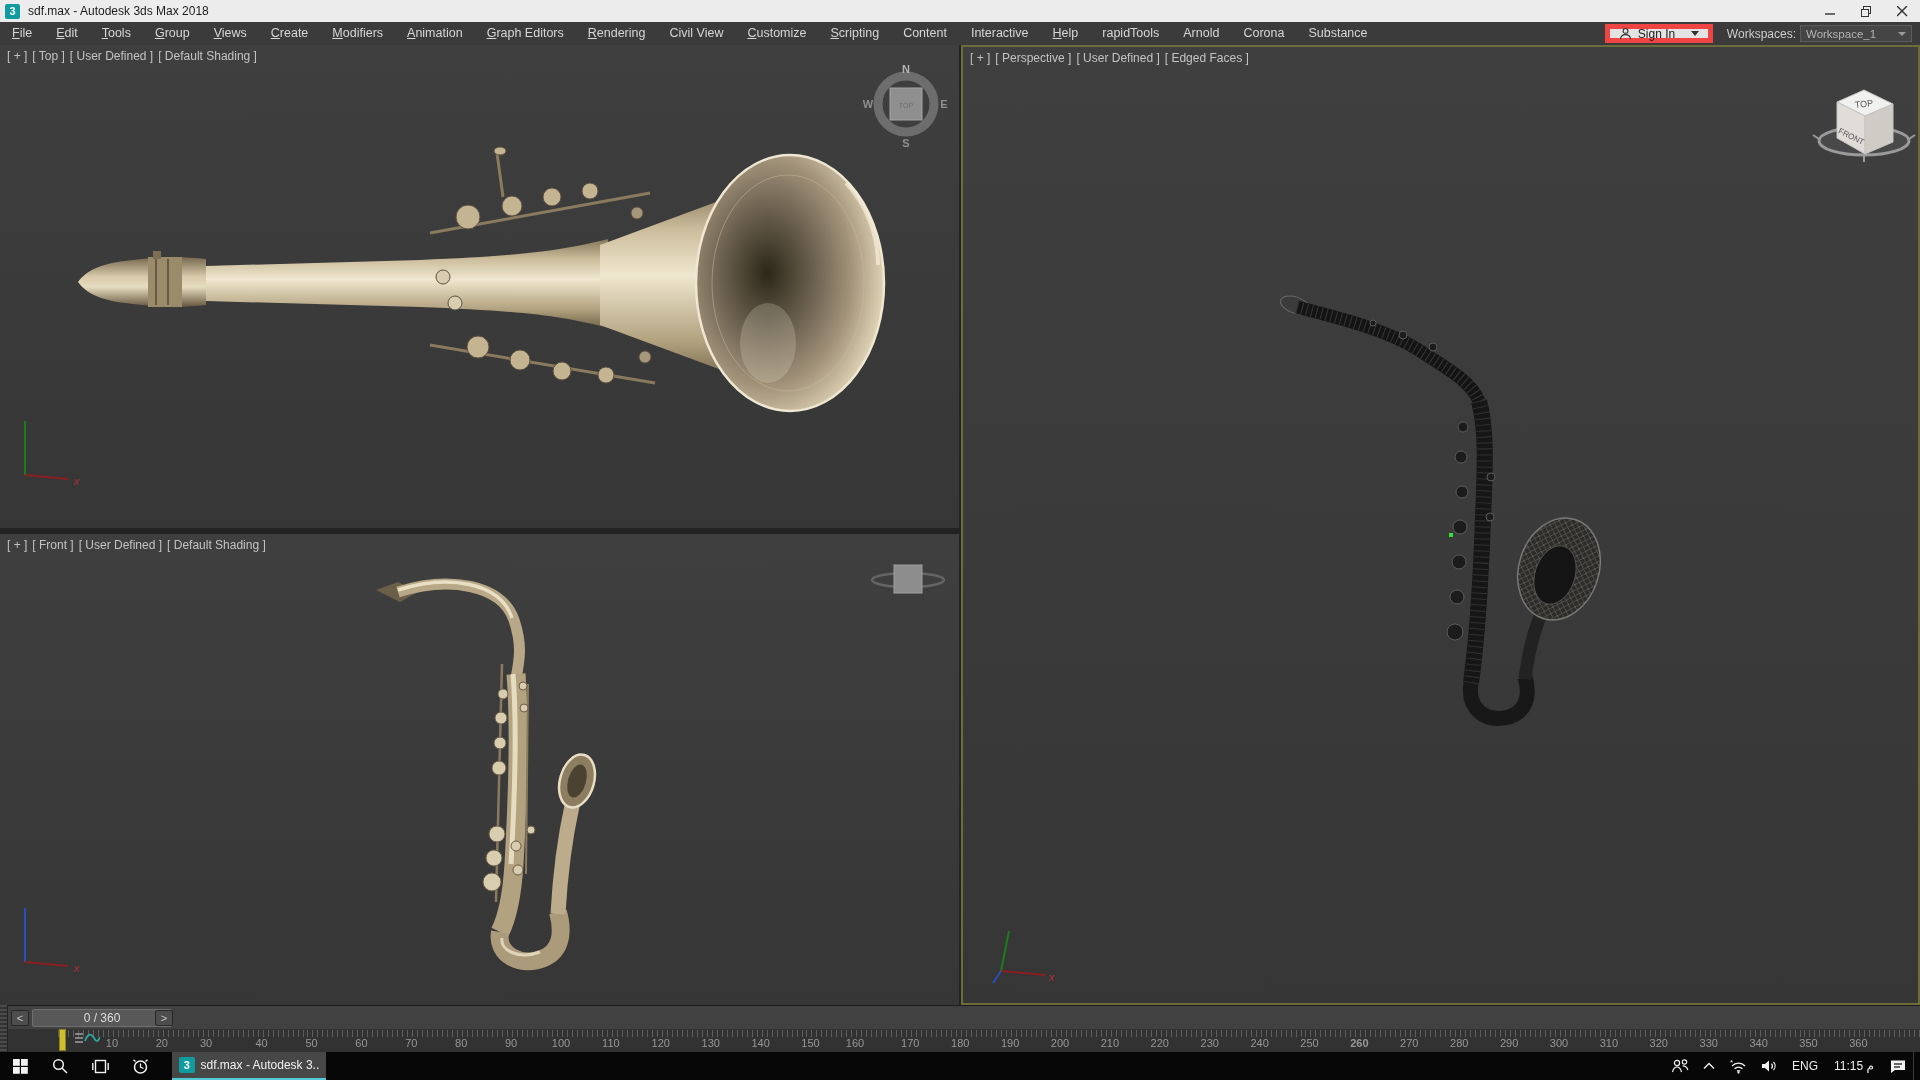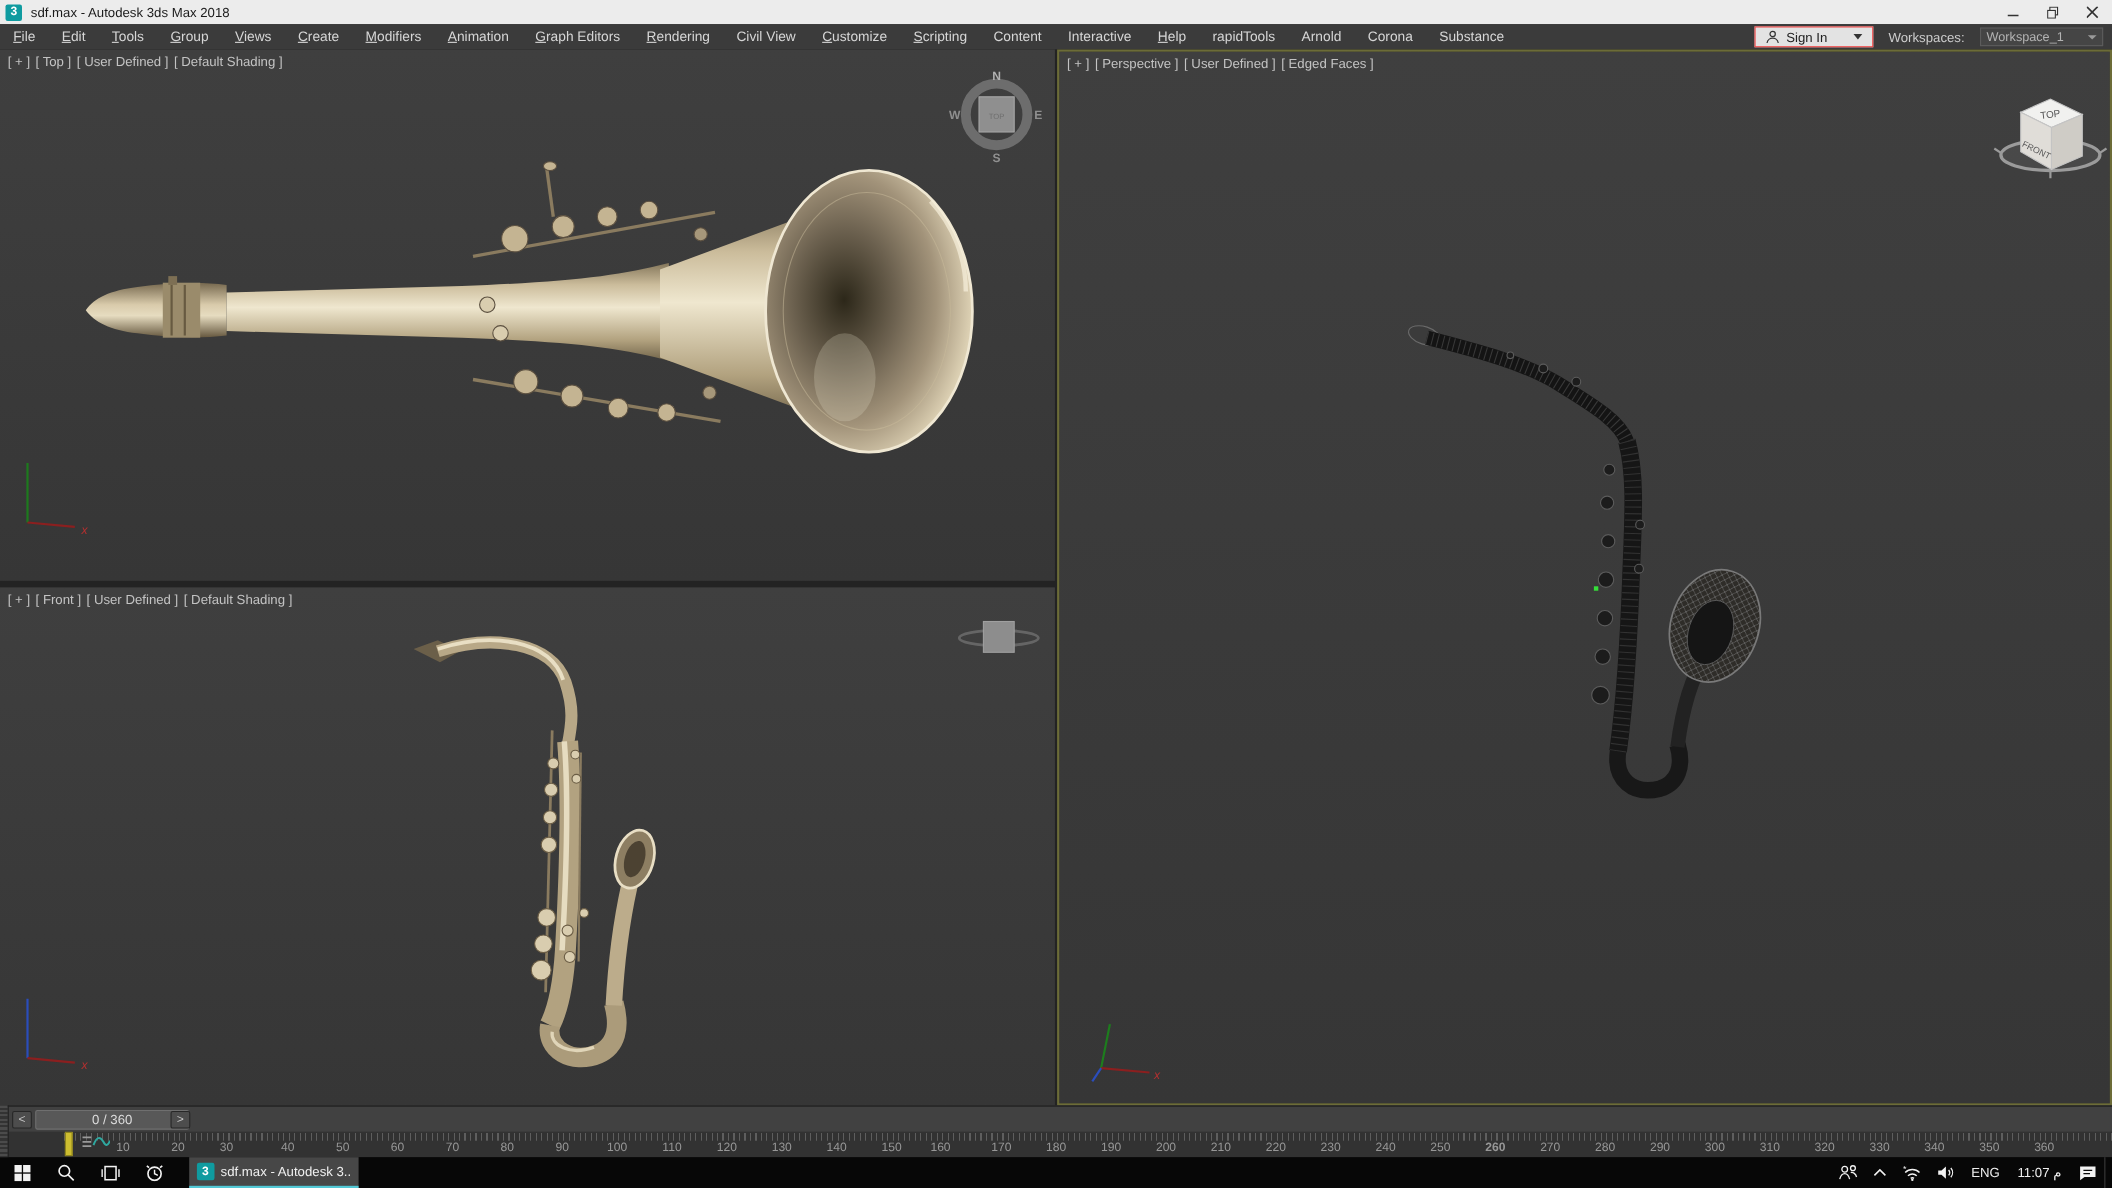--- a/index.html
+++ b/index.html
@@ -26,26 +26,26 @@
   .menubar{
     position:absolute; left:0; top:22px; width:1920px; height:23px;
     background:#3b3b3b; display:flex; align-items:center;
     color:#d6d6d6; font-size:12.5px;
   }
   .menu-item{ padding:0 12px; height:23px; line-height:23px; display:inline-block; cursor:default; }
   .menu-item.accel::first-letter{ text-decoration:underline; }
   .menu-spacer{ flex:1; }
   .signin{
     height:19px; margin-right:14px; padding:0 9px; background:#e3e3e3;
-    border:1px solid #ef4444; display:flex; align-items:center; gap:6px;
+    border:5px solid #ef4444; display:flex; align-items:center; gap:6px;
     color:#222; font-size:12px; width:108px;
   }
   .signin .caret{ margin-left:auto; width:0; height:0; border-left:4px solid transparent;
     border-right:4px solid transparent; border-top:5px solid #333; }
-  .ws-label{ color:#cdcdcd; font-size:12px; margin-right:14px; }
+  .ws-label{ color:#cdcdcd; font-size:12px; margin-right:4px; }
   .ws-select{
     width:112px; height:17px; margin-right:8px; background:#454545;
     border:1px solid #5c5c5c; color:#b3b3b3; font-size:11.5px;
     display:flex; align-items:center; padding:0 5px;
   }
   .ws-select .caret{ margin-left:auto; width:0; height:0; border-left:4px solid transparent;
     border-right:4px solid transparent; border-top:4px solid #9a9a9a; }
   
   .vp-area{ position:absolute; left:0; top:45px; width:1920px; height:960px; background:#232323; }
   .viewport{ position:absolute; background:linear-gradient(#3f3f3f,#363636); overflow:hidden; }
@@ -486,21 +486,21 @@
         </svg>
       </div>
       <div class="tray-item">
         <svg width="17" height="14">
           <polygon points="1,5 4,5 8,1.5 8,12.5 4,9 1,9" fill="#f2f2f2"></polygon>
           <path d="M10.5 4.5 A4 4 0 0 1 10.5 9.5" fill="none" stroke="#f2f2f2" stroke-width="1.2"></path>
           <path d="M12.5 2.8 A6.5 6.5 0 0 1 12.5 11.2" fill="none" stroke="#f2f2f2" stroke-width="1.2"></path>
         </svg>
       </div>
       <div class="tray-item">ENG</div>
-      <div class="tray-item tray-time">11:07 م</div>
+      <div class="tray-item tray-time">11:15 م</div>
       <div class="tray-item">
         <svg width="16" height="15">
           <path d="M1 1.5 H15 V11 H5 L1 14 Z" fill="#f2f2f2"></path>
           <line x1="4" y1="5" x2="12" y2="5" stroke="#070707" stroke-width="1.2"></line>
           <line x1="4" y1="8" x2="10" y2="8" stroke="#070707" stroke-width="1.2"></line>
         </svg>
       </div>
       <div class="show-desktop"></div>
     </div>
   </div>

